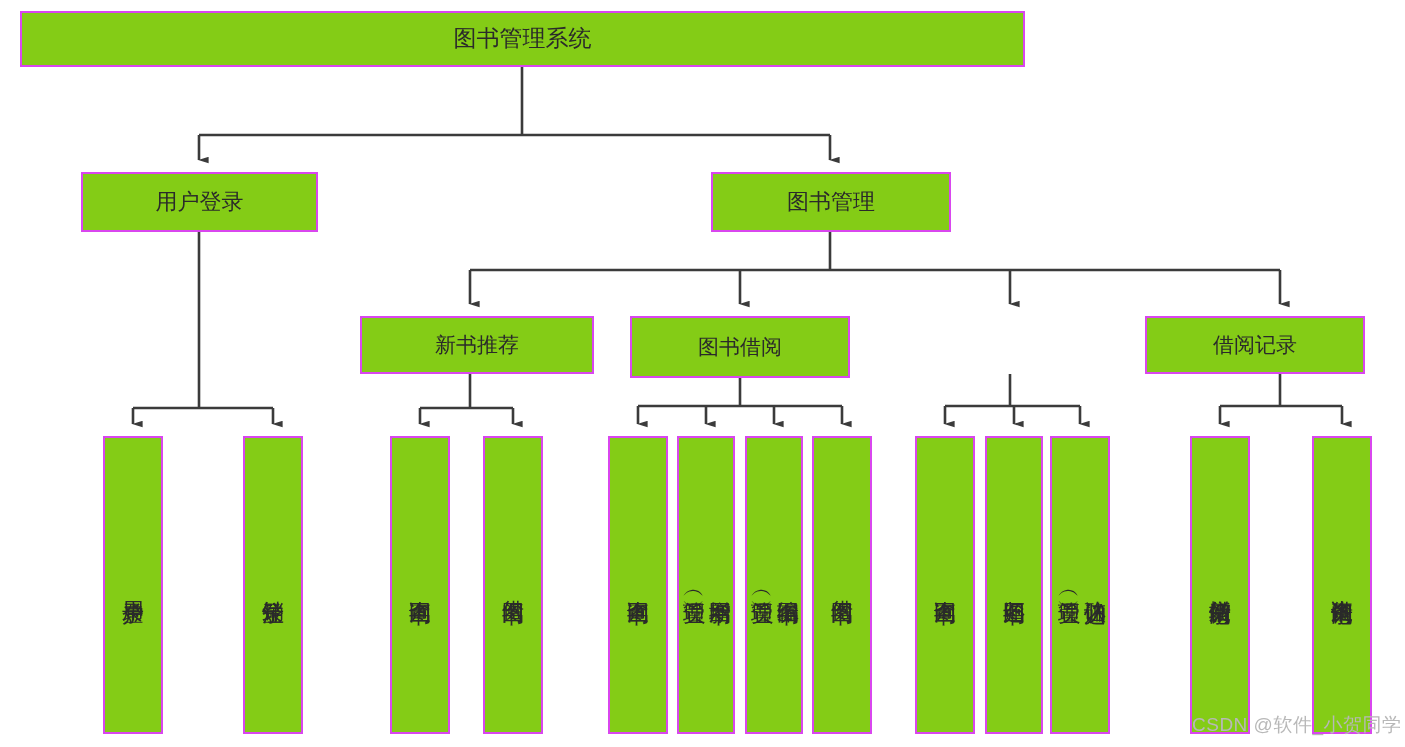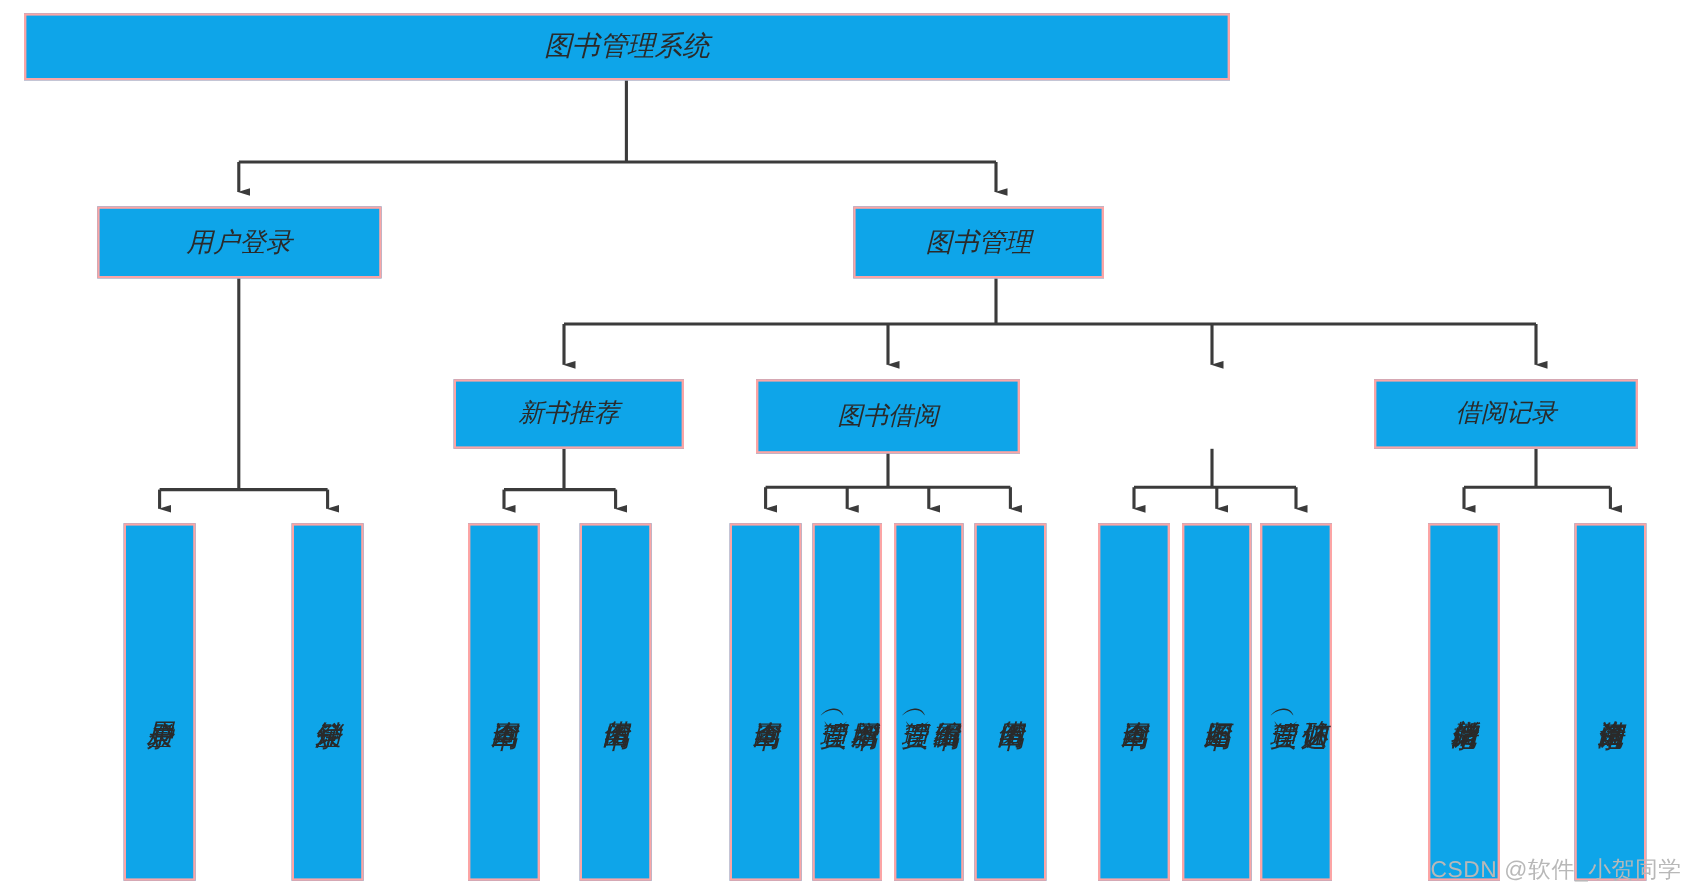--- a/index.html
+++ b/index.html
@@ -13,29 +13,28 @@
   #canvas {
     position: relative;
     width: 1405px;
     height: 747px;
     background: #ffffff;
     overflow: hidden;
   }
   .node {
     position: absolute;
     box-sizing: border-box;
-    border: 2px solid #fca5a5;
-    background: #0ea5e9;
+    border: 2px solid #d946ef;
+    background: #84cc16;
     display: flex;
     align-items: center;
     justify-content: center;
     color: #2a2a2a;
     line-height: 1.18;
     text-align: center;
-    font-style: italic;
   }
   .node.root {
     font-size: 23px;
   }
   .node.level2 {
     font-size: 22px;
   }
   .node.level3 {
     font-size: 21px;
   }
@@ -123,25 +122,25 @@
     </g>
   </svg>
 
   <div class="node root" style="left:20px; top:11px; width:1005px; height:56px;">
     <span>图书管理系统</span>
   </div>
 
   <div class="node level2" style="left:81px; top:172px; width:237px; height:60px;">
     <span>用户登录</span>
   </div>
-  <div class="node level2" style="left:711px; top:172px; width:209px; height:60px;text-align:center;">
+  <div class="node level2" style="left:711px; top:172px; width:240px; height:60px;text-align:center;">
     <span>图书管理</span>
   </div>
 
-  <div class="node level3" style="left:360px; top:316px; width:192px; height:58px;margin-left:18px;">
+  <div class="node level3" style="left:360px; top:316px; width:234px; height:58px;">
     <span>新书推荐</span>
   </div>
   <div class="node level3" style="left:630px; top:316px; width:220px; height:62px;">
     <span>图书借阅</span>
   </div>
   <div class="node level3" style="left:1145px; top:316px; width:220px; height:58px;">
     <span>借阅记录</span>
   </div>
 
   <div class="node leaf" style="left:103px; top:436px; width:60px; height:298px;">

